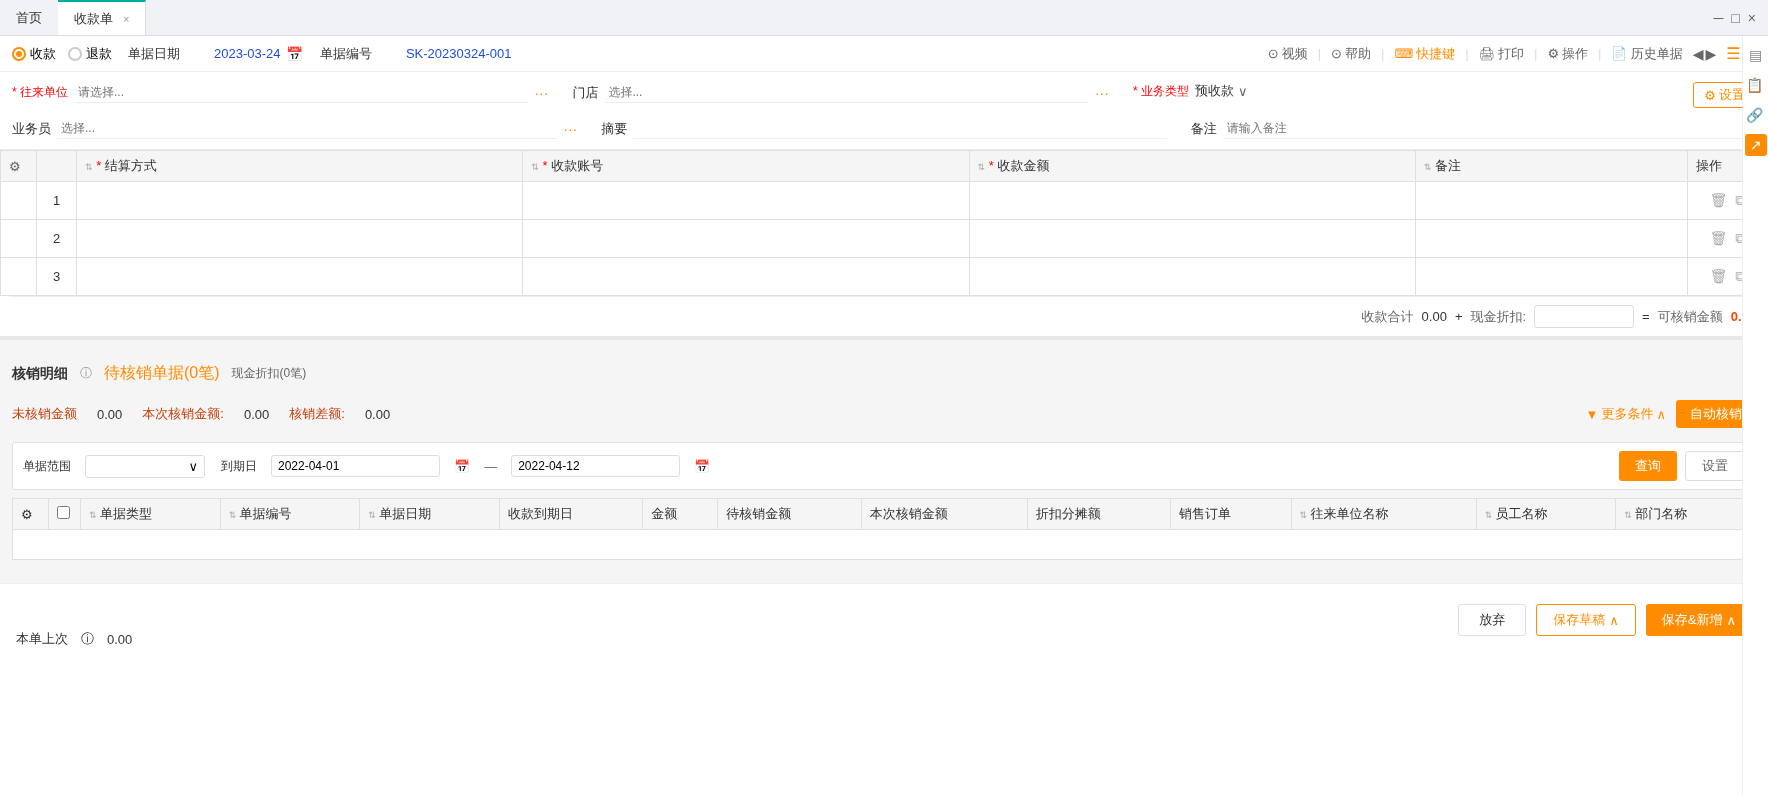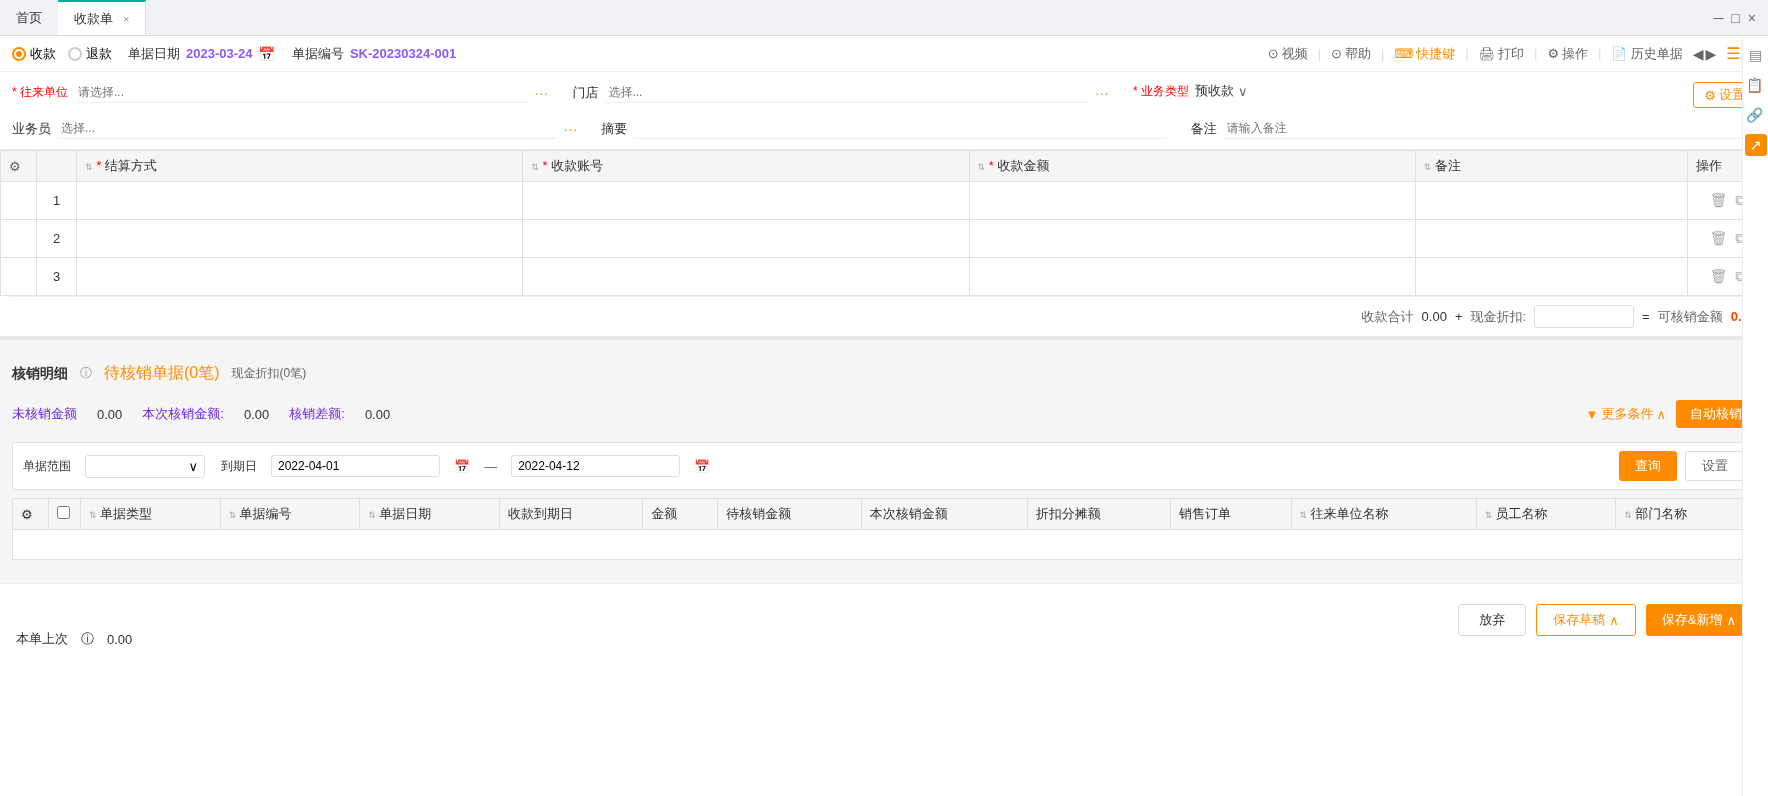--- a/index.html
+++ b/index.html
@@ -52,21 +52,21 @@
       width: 14px; height: 14px; border-radius: 50%;
       border: 2px solid #ccc; display: flex; align-items: center; justify-content: center;
     }
     .radio-circle.active { border-color: #ff8c00; }
     .radio-circle.active::after {
       content: ''; width: 6px; height: 6px; border-radius: 50%; background: #ff8c00;
     }
     .toolbar-divider { color: #ddd; }
     .toolbar-field { display: flex; align-items: center; gap: 6px; }
     .toolbar-label { color: #333; white-space: nowrap; }
-    .toolbar-value { color: #8b5cf6; font-weight: 700; }
+    .toolbar-value { color: #1d4ed8; font-weight: 400; margin-left: 28px; }
     .toolbar-icon-btn { color: #666; cursor: pointer; font-size: 14px; }
     .toolbar-right { margin-left: auto; display: flex; align-items: center; gap: 10px; }
     .toolbar-right-item { display: flex; align-items: center; gap: 3px; color: #666; cursor: pointer; font-size: 12px; }
     .toolbar-right-item.highlight { color: #ff8c00; }
     .settings-btn {
       border: 1px solid #ff8c00; color: #ff8c00; padding: 3px 10px; border-radius: 3px;
       cursor: pointer; display: flex; align-items: center; gap: 3px; font-size: 12px;
     }
     .nav-arrows { display: flex; gap: 2px; }
     .nav-arrow { color: #666; cursor: pointer; font-size: 14px; }
@@ -141,21 +141,21 @@
     .section-title-text { font-weight: bold; color: #333; font-size: 14px; }
     .section-info-icon { color: #999; font-size: 12px; cursor: pointer; }
     .section-tab { color: #ff8c00; cursor: pointer; font-size: 16px; }
     .section-tab-normal { color: #666; cursor: pointer; font-size: 12px; }
 
     
     .stats-row {
       display: flex; align-items: center; gap: 20px;
       padding: 6px 0; font-size: 12px; color: #333; margin-bottom: 8px;
     }
-    .stats-label { color: #6d28d9; }
+    .stats-label { color: #c2410c; }
     .stats-right { margin-left: auto; display: flex; align-items: center; gap: 10px; }
     .more-cond-btn {
       color: #ff8c00; cursor: pointer; font-size: 12px;
       display: flex; align-items: center; gap: 3px;
     }
     .auto-btn {
       background: #ff8c00; color: #fff; border: none; padding: 5px 14px;
       border-radius: 3px; cursor: pointer; font-size: 13px;
     }
 

